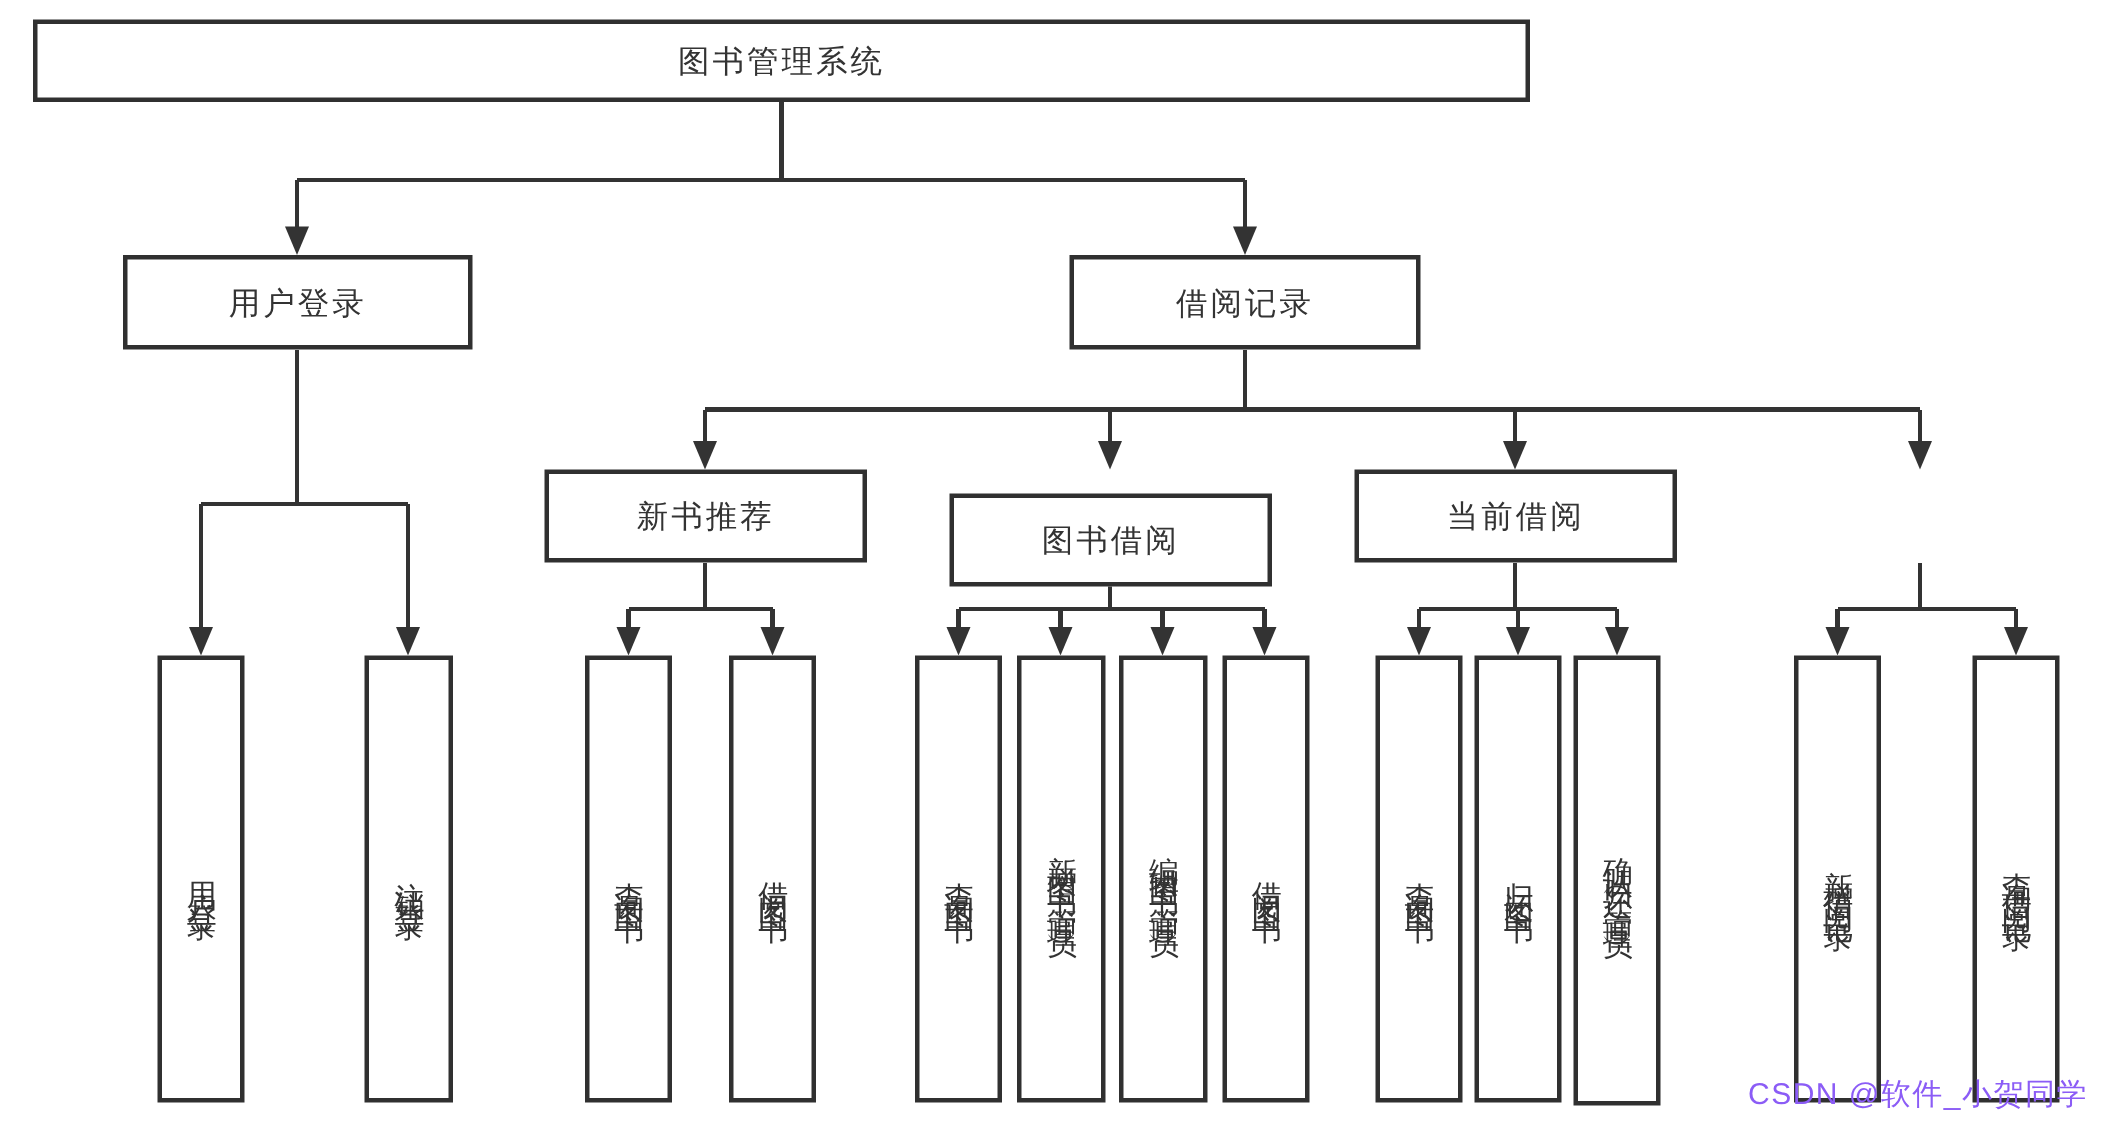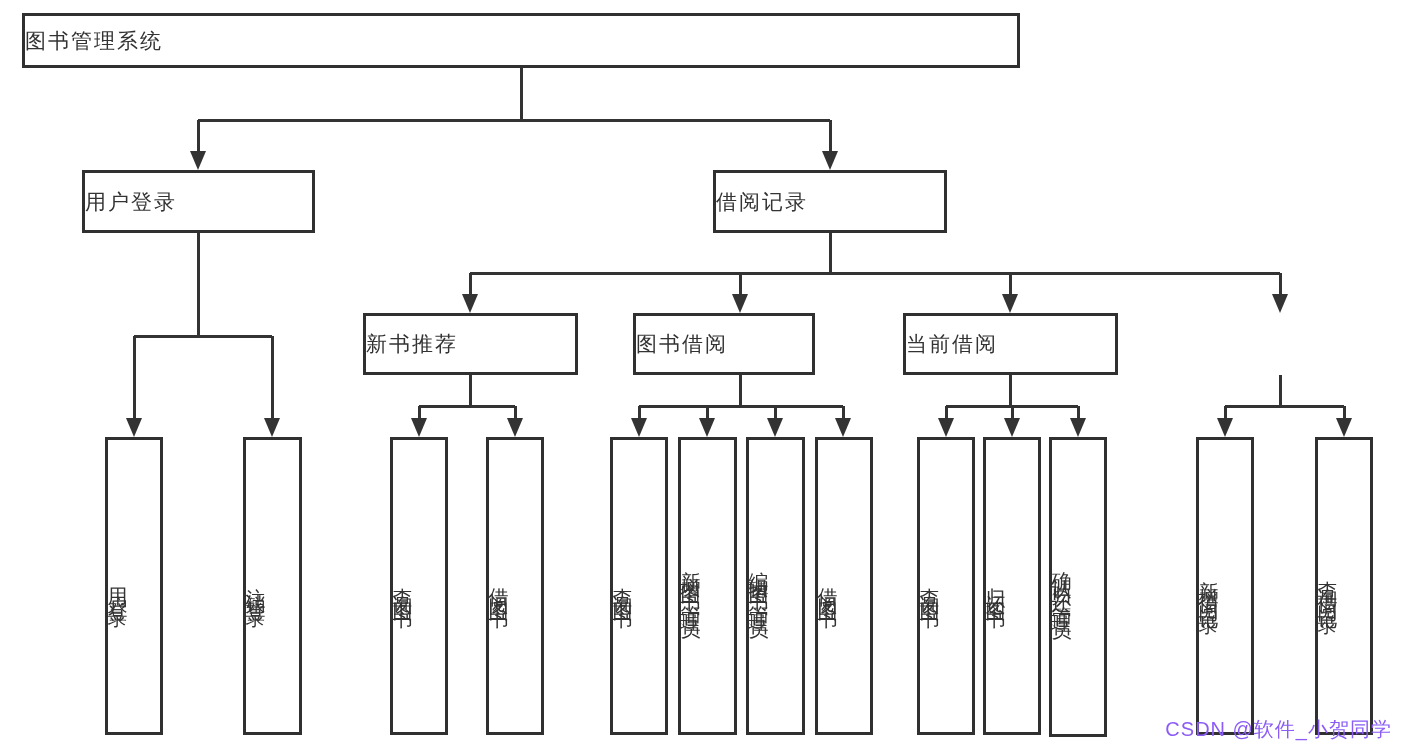--- a/index.html
+++ b/index.html
@@ -3,21 +3,21 @@
 <meta charset="utf-8">
 <style>
   html,body{margin:0;padding:0;background:#ffffff;}
   .stage{
     position:relative;width:1405px;height:747px;background:#ffffff;
     font-family:"Liberation Sans", sans-serif;color:#333333;overflow:hidden;
   }
   .wires{position:absolute;left:0;top:0;width:1405px;height:747px;}
   .box{
     position:absolute;background:#ffffff;border:3px solid #303030;
-    box-sizing:border-box;display:flex;align-items:center;
+    box-sizing:border-box;display:flex;align-items:center;justify-content:center;
   }
   .box.h span{font-size:21px;letter-spacing:2px;white-space:nowrap;}
   .box.v span{
     writing-mode:vertical-rl;text-orientation:mixed;
     font-size:20px;line-height:1;letter-spacing:7px;
   }
   .watermark{
     position:absolute;top:716px;right:13px;z-index:5;
     font-size:20px;letter-spacing:1px;color:#8b5cf6;white-space:nowrap;
   }
@@ -67,21 +67,21 @@
   <div class="box h" style="left:82px;top:170px;width:233px;height:63px">
     <span>用户登录</span>
   </div>
   <div class="box h" style="left:713px;top:170px;width:234px;height:63px">
     <span>借阅记录</span>
   </div>
 
   <div class="box h" style="left:363px;top:313px;width:215px;height:62px">
     <span>新书推荐</span>
   </div>
-  <div class="box h" style="left:633px;top:313px;width:182px;height:62px">
+  <div class="box h" style="left:633px;top:329px;width:215px;height:62px">
     <span>图书借阅</span>
   </div>
   <div class="box h" style="left:903px;top:313px;width:215px;height:62px">
     <span>当前借阅</span>
   </div>
 
   <div class="box v" style="left:105px;top:437px;width:58px;height:298px">
     <span>用户登录</span>
   </div>
   <div class="box v" style="left:243px;top:437px;width:59px;height:298px">

